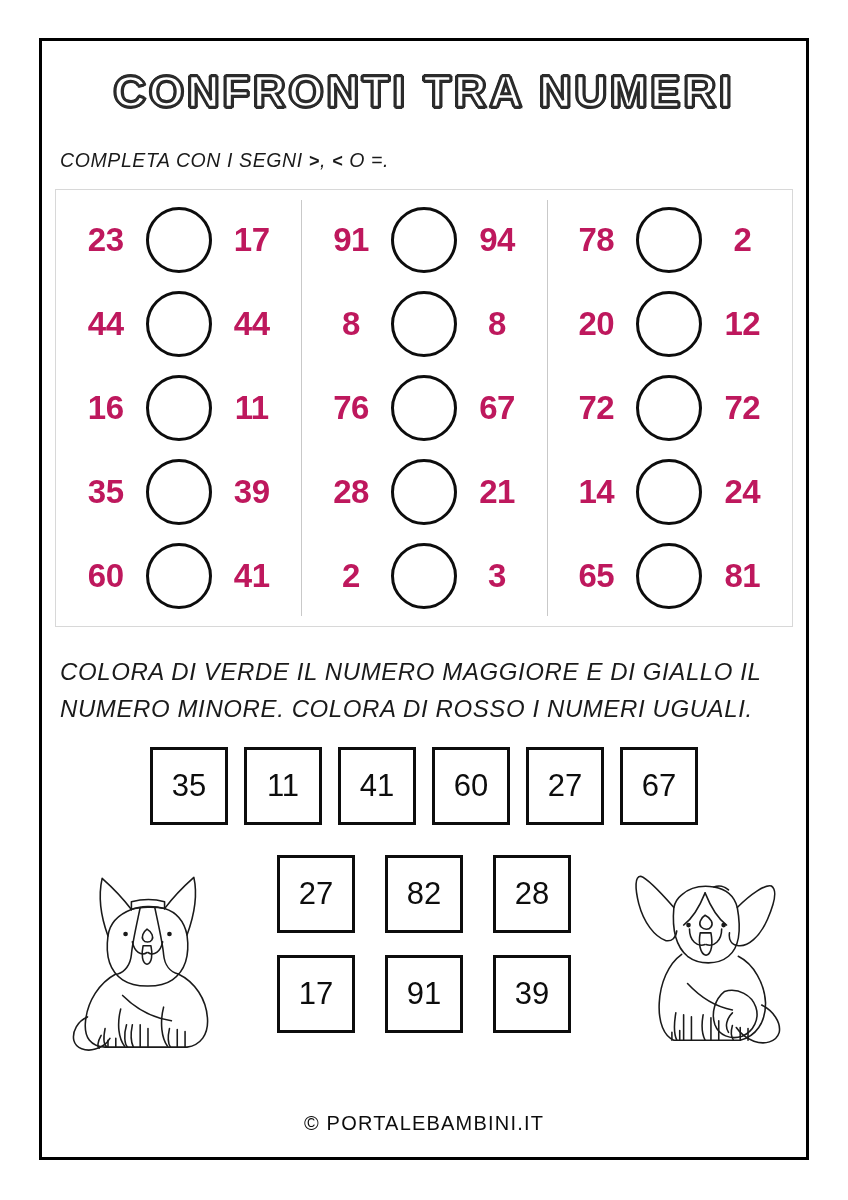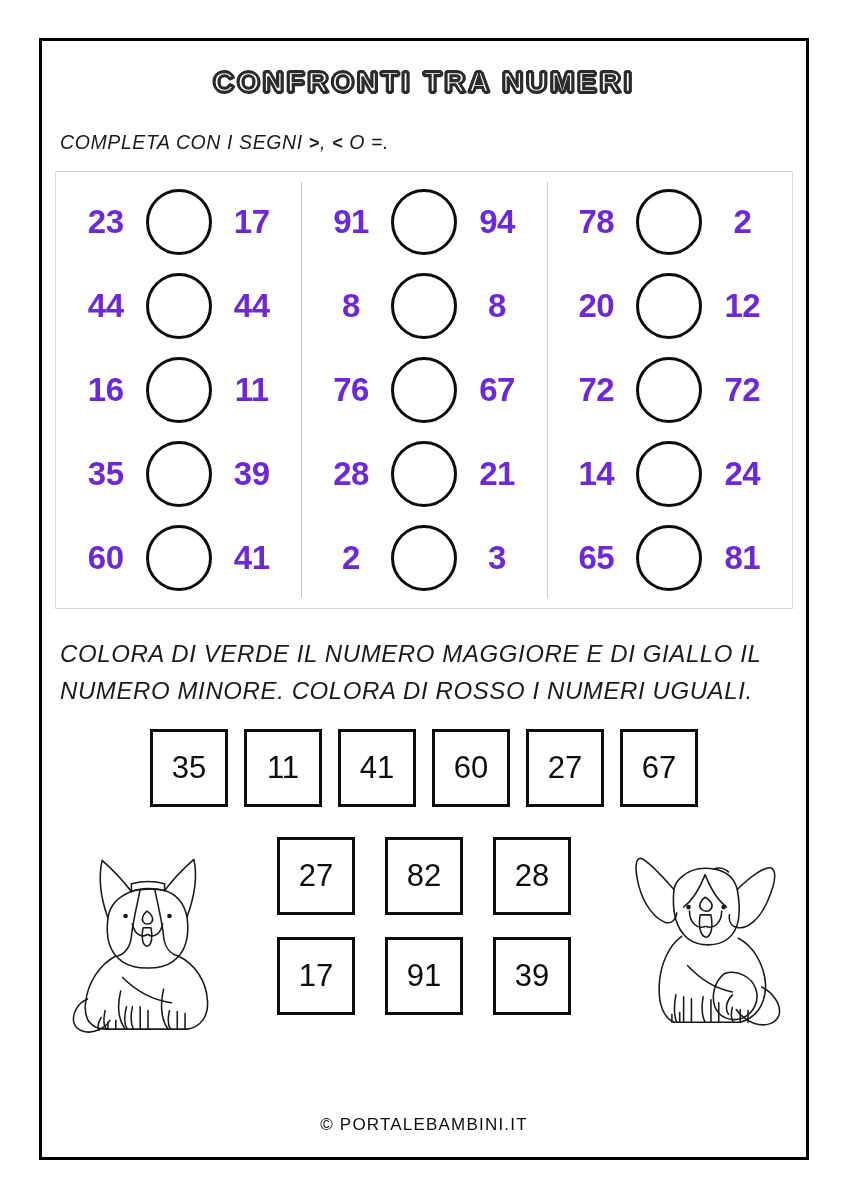--- a/index.html
+++ b/index.html
@@ -26,21 +26,21 @@
     box-sizing: border-box;
     background: #ffffff;
   }
 
   
   .title {
     margin: 26px 0 0 0;
     text-align: center;
     font-family: "Liberation Sans", sans-serif;
     font-weight: 700;
-    font-size: 29px;
+    font-size: 45px;
     letter-spacing: 3px;
     color: #ffffff;
     -webkit-text-stroke: 2.4px #2b2b2b;
     text-shadow:
       -2px 0 #2b2b2b, 2px 0 #2b2b2b, 0 -2px #2b2b2b, 0 2px #2b2b2b,
       1.4px 1.4px 0 #2b2b2b, -1.4px -1.4px 0 #2b2b2b;
     line-height: 1.1;
     user-select: none;
   }
 
@@ -94,21 +94,21 @@
     display: flex;
     align-items: center;
     justify-content: center;
     height: 78px;
   }
   .pair-num {
     width: 68px;
     text-align: center;
     font-size: 33px;
     font-weight: 700;
-    color: #6d28d9;
+    color: #be185d;
     letter-spacing: -0.5px;
   }
   .pair-circle {
     width: 66px;
     height: 66px;
     border: 3px solid #0d0d0d;
     border-radius: 50%;
     margin: 0 6px;
     box-sizing: border-box;
     background: #ffffff;
@@ -160,21 +160,21 @@
   .dog.left  { left: 18px;  top: 106px; }
   .dog.right { right: 10px; top: 100px; }
 
   
   .footer {
     position: absolute;
     left: 0;
     right: 0;
     bottom: 22px;
     text-align: center;
-    font-size: 17px;
+    font-size: 20px;
     letter-spacing: 1.2px;
     color: #0d0d0d;
   }
 </style>
 </head>
 <body>
 
 <div class="page">
 
   <h1 class="title">CONFRONTI TRA NUMERI</h1>

